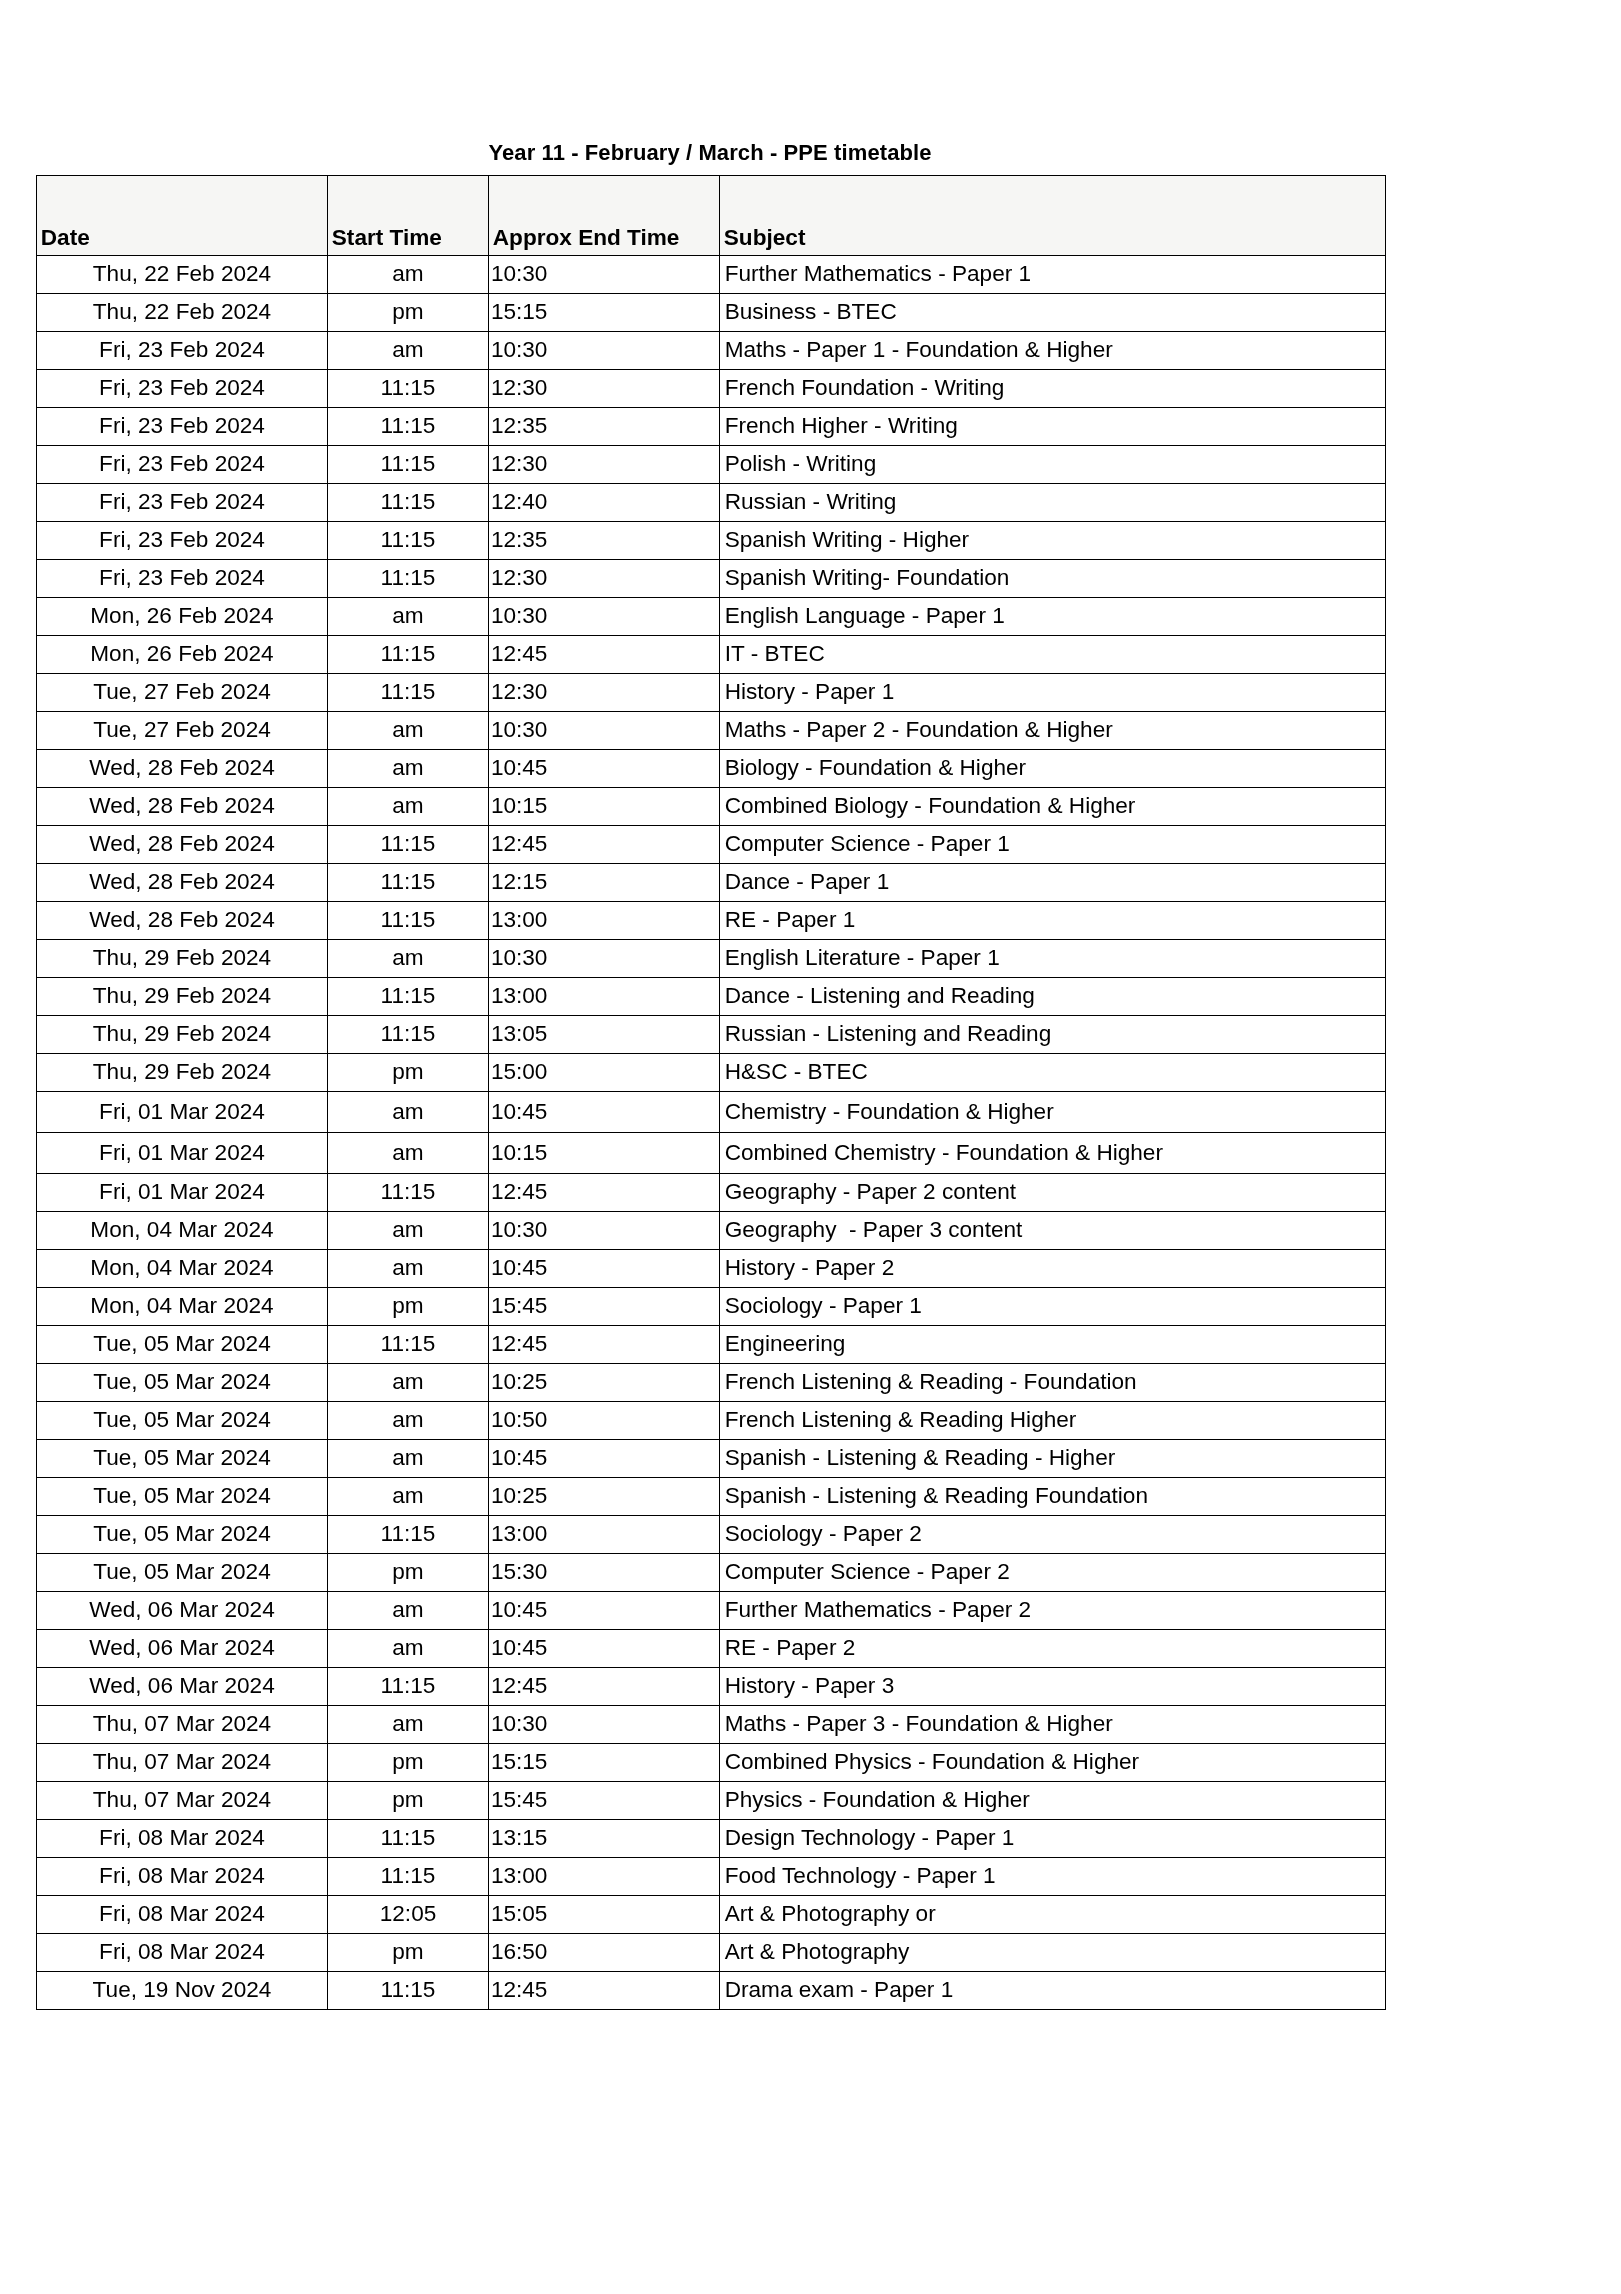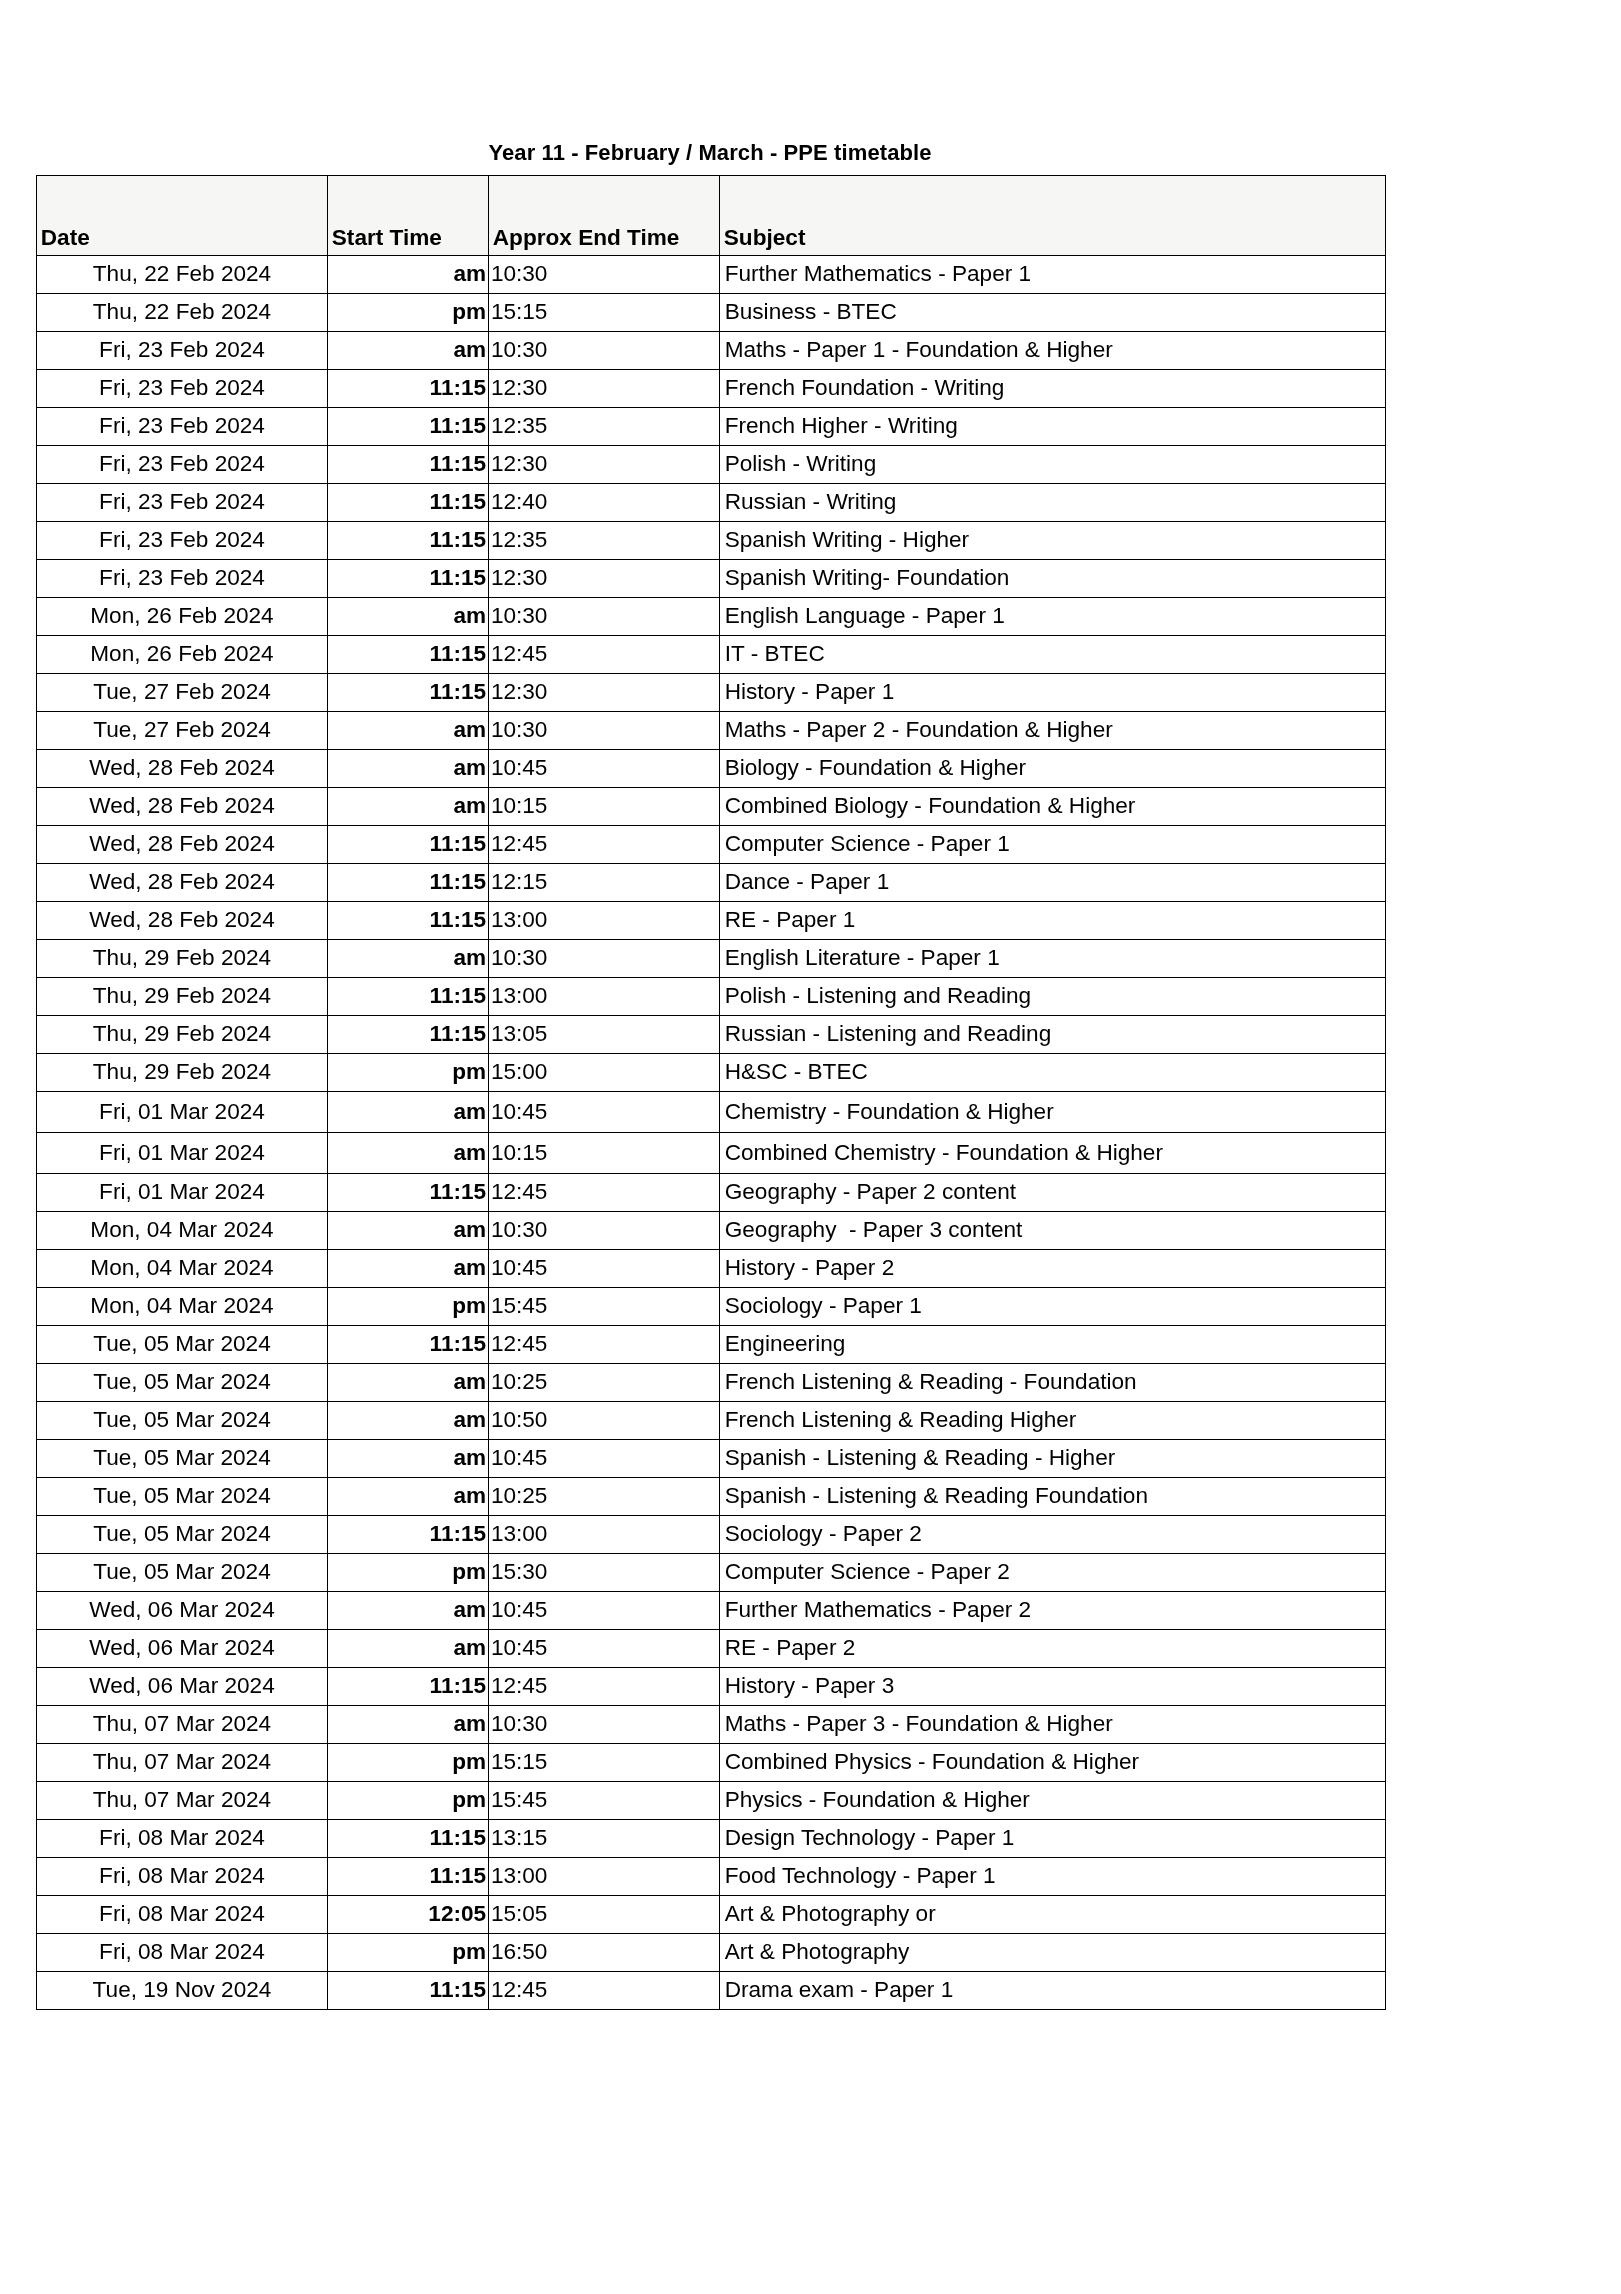--- a/index.html
+++ b/index.html
@@ -74,21 +74,21 @@
     font-weight: bold;
     padding: 0 0 5.6px 3.8px;
     text-align: left;
   }
 
   
   table.timetable tbody tr { height: 38px; margin-left: 47px; }
   table.timetable tbody tr.tall { height: 41px; }
 
   table.timetable td.date  { text-align: center; padding: 0 1.9px; }
-  table.timetable td.start { text-align: right; padding: 0 1.9px; font-weight: bold; }
+  table.timetable td.start { text-align: center; padding: 0 1.9px; }
   table.timetable td.end   { text-align: left; padding: 0 1.9px; }
   table.timetable td.subj  { text-align: left;   padding: 0 3.8px 0 4.7px; }
 </style>
 </head>
 <body>
 
 <div class="page">
 
   <div class="doc-title">Year 11 - February / March - PPE timetable</div>
 
@@ -219,21 +219,21 @@
         <tr>
           <td class="date">Thu, 29 Feb 2024</td>
           <td class="start">am</td>
           <td class="end">10:30</td>
           <td class="subj">English Literature - Paper 1</td>
         </tr>
         <tr>
           <td class="date">Thu, 29 Feb 2024</td>
           <td class="start">11:15</td>
           <td class="end">13:00</td>
-          <td class="subj">Polish - Listening and Reading</td>
+          <td class="subj">Dance - Listening and Reading</td>
         </tr>
         <tr>
           <td class="date">Thu, 29 Feb 2024</td>
           <td class="start">11:15</td>
           <td class="end">13:05</td>
           <td class="subj">Russian - Listening and Reading</td>
         </tr>
         <tr>
           <td class="date">Thu, 29 Feb 2024</td>
           <td class="start">pm</td>

